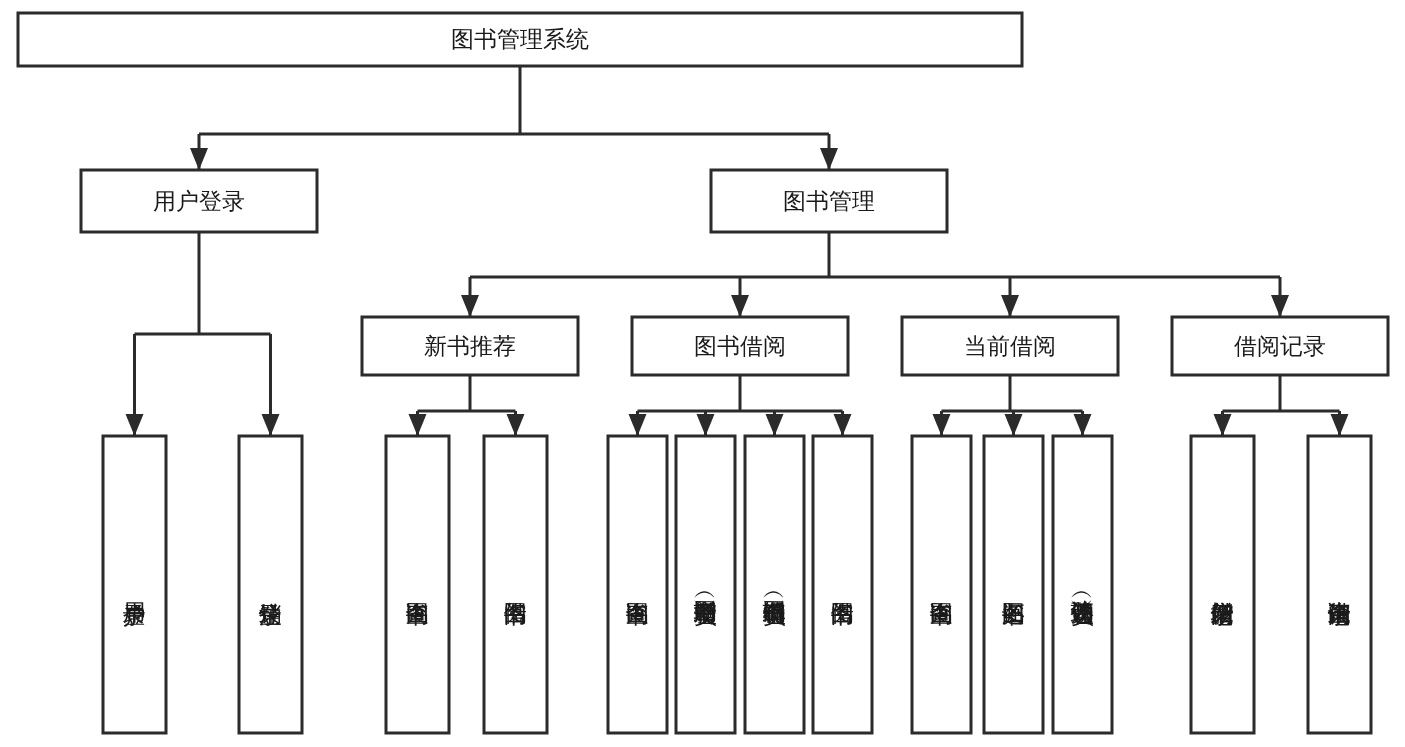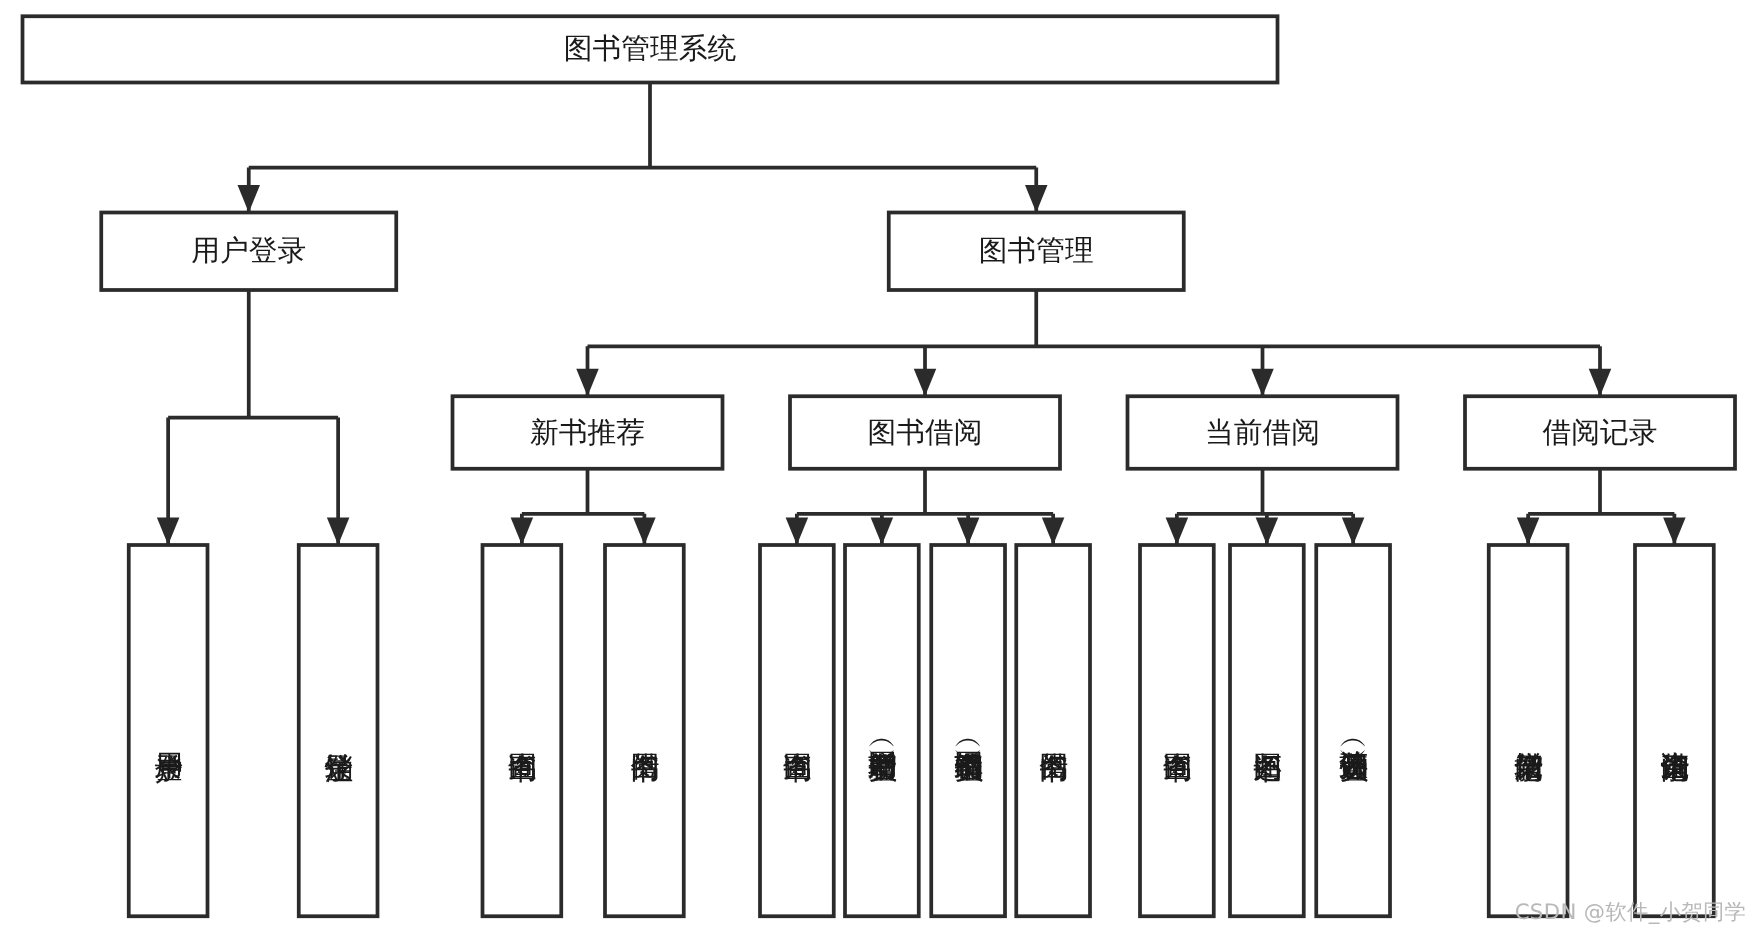--- a/index.html
+++ b/index.html
@@ -206,15 +206,14 @@
         <div class="node-label-v">确认归还（管理员）</div>
       </div>
       <div class="vlabel-wrap" style="left: 1191px; top: 436px; width: 63px; height: 297px;">
         <div class="node-label-v">新增借阅记录</div>
       </div>
       <div class="vlabel-wrap" style="left: 1308px; top: 436px; width: 63px; height: 297px;">
         <div class="node-label-v">查询借阅记录</div>
       </div>
     </div>
 
-  <div id="watermark">CSDN @软件_小贺同学</div>
 
 </div>
 
 </body></html>

